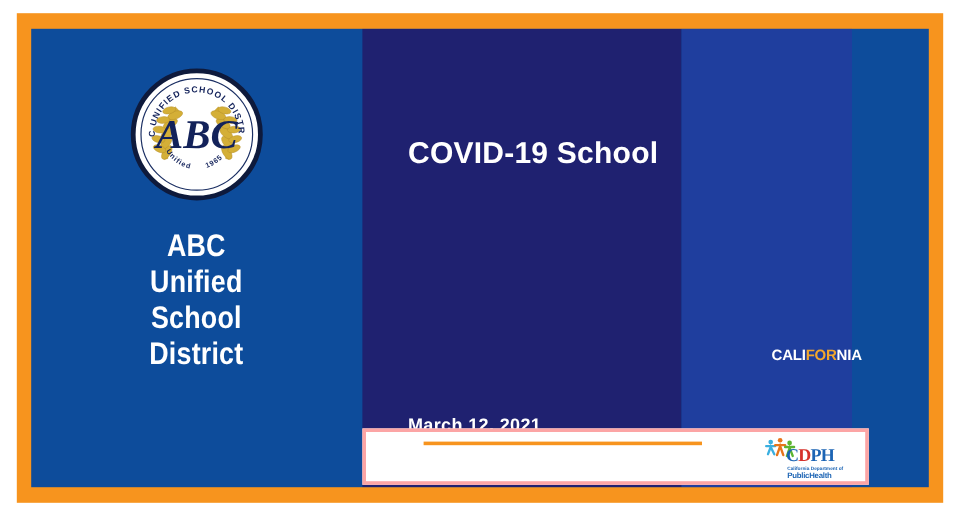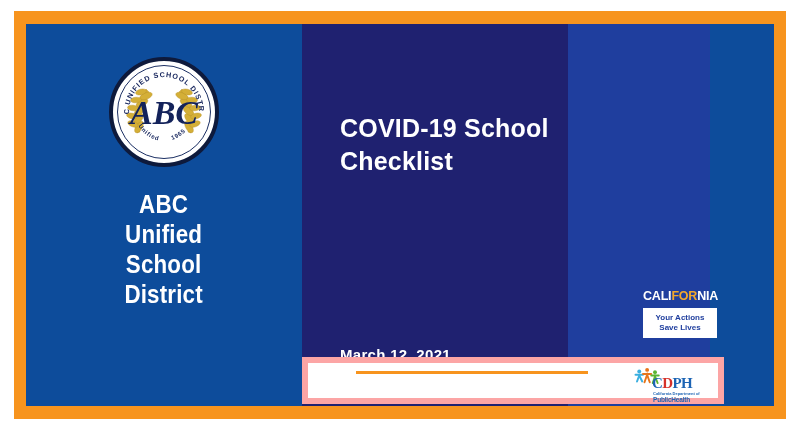--- a/index.html
+++ b/index.html
@@ -95,21 +95,21 @@
   }
   .ca-tagline{
     margin-top:5px;background:#ffffff;color:#1F3E9E;
     font-weight:700;font-size:8px;line-height:1.28;
     padding:5px 2px 5px;letter-spacing:0px;
   }
   .ca-tagline span{display:block;}
   
   .bottom-white{
     position:absolute;left:276px;top:333px;width:422px;height:47px;
-    background:#ffffff;border:6px solid #fca5a5;box-sizing:border-box;padding-left:47px;
+    background:#ffffff;border:3px solid #fca5a5;box-sizing:border-box;padding-left:47px;
   }
   .orange-rule{
     position:absolute;left:48px;top:8px;width:232px;height:3px;
     background:#F7941E;
   }
   
   .cdph-logo{
     position:absolute;right:14px;top:3px;width:72px;height:40px;
   }
   .cdph-figs{position:absolute;left:2px;top:0;width:30px;height:22px;}
@@ -201,32 +201,27 @@
         <span>ABC</span>
         <span>Unified</span>
         <span>School</span>
         <span>District</span>
       </div>
     </div>
 
     <div class="title-wrap">
       <div class="deck-title">
         <div>COVID-19 School</div>
-        <div>Checklist</div>
       </div>
     </div>
 
     <div class="deck-date">March 12, 2021</div>
 
     <div class="ca-all-logo">
       <div class="ca-word"><span>CALI</span><span class="for">FOR</span><span>NIA</span></div>
-      <div class="ca-tagline">
-        <span>Your Actions</span>
-        <span>Save Lives</span>
-      </div>
     </div>
 
     <div class="bottom-white">
       <div class="orange-rule"></div>
 
       <div class="cdph-logo">
         <svg class="cdph-figs" viewBox="0 0 40 28">
           <g stroke-linecap="round" fill="none" stroke-width="2.6">
             <g stroke="#3AAFE0">
               <path d="M4,20 L7,12 L11,20"></path>

